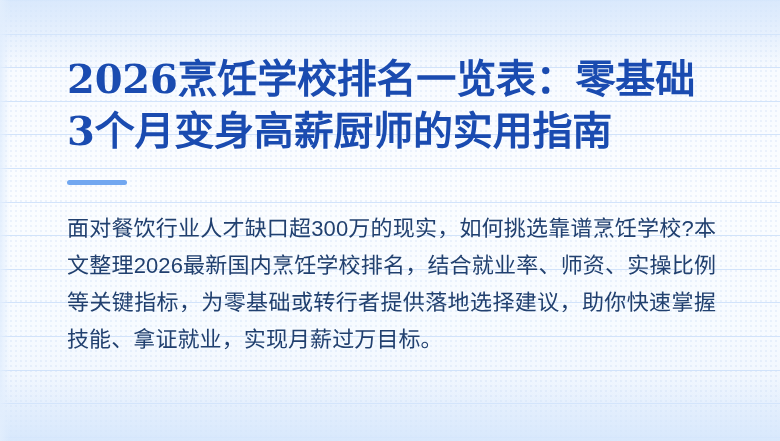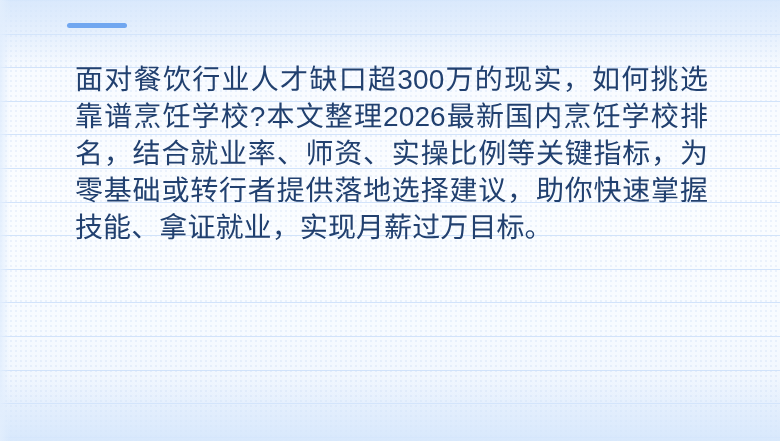--- a/index.html
+++ b/index.html
@@ -104,25 +104,25 @@
 
   .divider {
     margin-top: 23px;
     width: 60px;
     height: 5px;
     border-radius: 3px;
     background: #71a7f0;
   }
 
   .summary {
-    margin: 8px;
+    margin: 0;
     padding-top: 25px;
     font-family: "Liberation Sans", "DejaVu Sans", sans-serif;
     font-weight: 400;
-    font-size: 28px;
+    font-size: 22px;
     line-height: 37px;
     color: #21406f;
     letter-spacing: 0.1px;
     max-width: 660px;
     text-align: justify;
     text-justify: inter-ideograph;
   }
 </style>
 </head>
 <body>
@@ -130,19 +130,21 @@
 <div class="poster">
 
   <div class="bg-texture"></div>
   <div class="bg-rules"></div>
   <div class="bg-edge-top"></div>
   <div class="bg-edge-bottom"></div>
   <div class="bg-edge-left"></div>
 
   <div class="content">
 
+    <h1 class="headline">2026烹饪学校排名一览表：零基础
+3个月变身高薪厨师的实用指南</h1>
 
     <div class="divider"></div>
 
     <p class="summary">面对餐饮行业人才缺口超300万的现实，如何挑选靠谱烹饪学校?本文整理2026最新国内烹饪学校排名，结合就业率、师资、实操比例等关键指标，为零基础或转行者提供落地选择建议，助你快速掌握技能、拿证就业，实现月薪过万目标。</p>
 
   </div>
 </div>
 
 </body></html>

